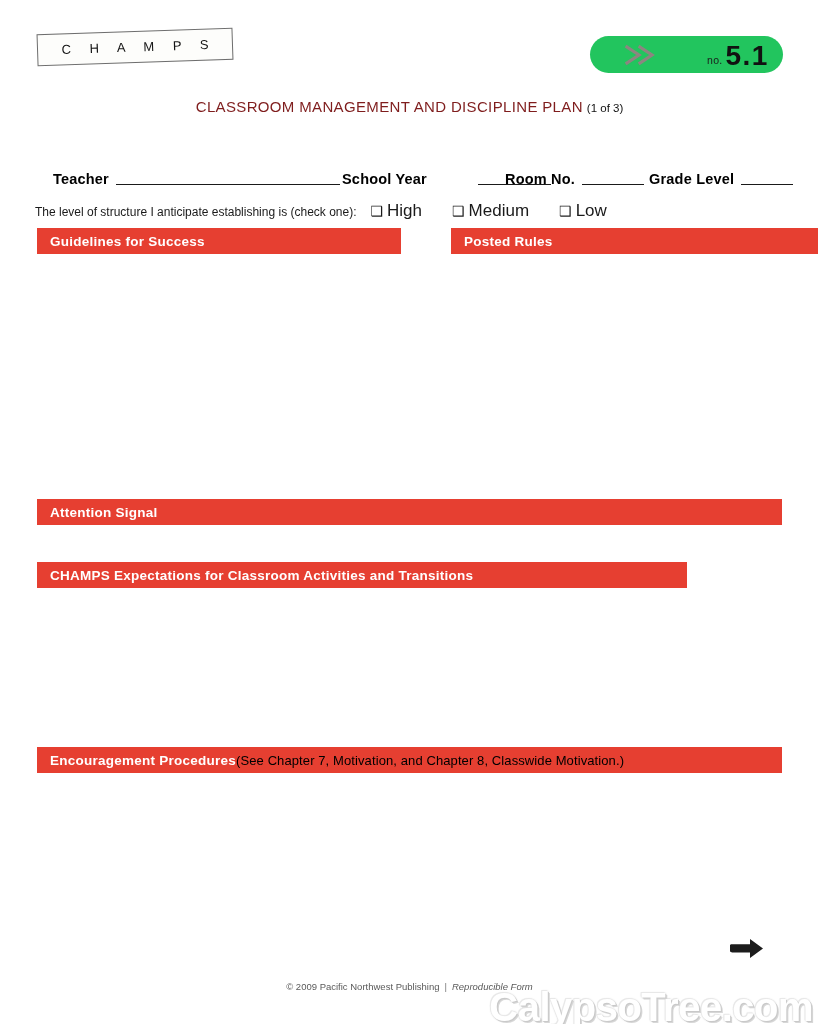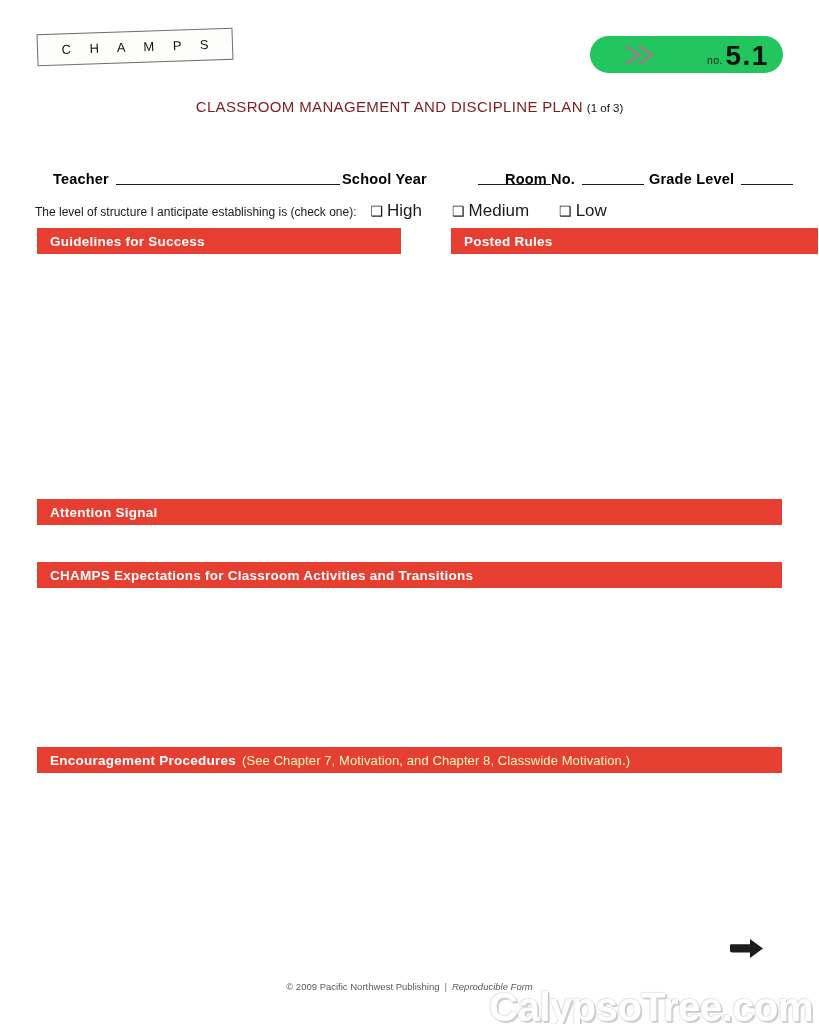--- a/index.html
+++ b/index.html
@@ -189,32 +189,31 @@
   }
   .bar-text {
     color: #ffffff;
     font-size: 13.5px;
     font-weight: bold;
     letter-spacing: 0.25px;
     padding-left: 13px;
     white-space: nowrap;
   }
   .bar-note {
-    color: #fef9c3;
+    color: #000000;
     font-size: 13px;
     font-weight: 400;
     letter-spacing: 0.1px;
-    margin-left: 6px;
     white-space: nowrap;
   }
 
   #bar-guidelines { left: 37px; top: 228px; width: 364px; }
   #bar-posted-rules { left: 415px; top: 228px; width: 367px; margin-left: 36px; }
   #bar-attention-signal { left: 37px; top: 451px; width: 745px; margin-top: 48px; }
-  #bar-champs-expectations { left: 37px; top: 562px; width: 745px; }
+  #bar-champs-expectations { left: 37px; top: 562px; width: 650px; }
   #bar-encouragement { left: 37px; top: 747px; width: 745px; }
 
   
   .writein {
     position: absolute;
     background: transparent;
   }
   #area-guidelines { left: 37px; top: 254px; width: 364px; height: 195px; }
   #area-posted-rules { left: 415px; top: 254px; width: 367px; height: 195px; }
   #area-attention-signal { left: 37px; top: 477px; width: 745px; height: 83px; }

